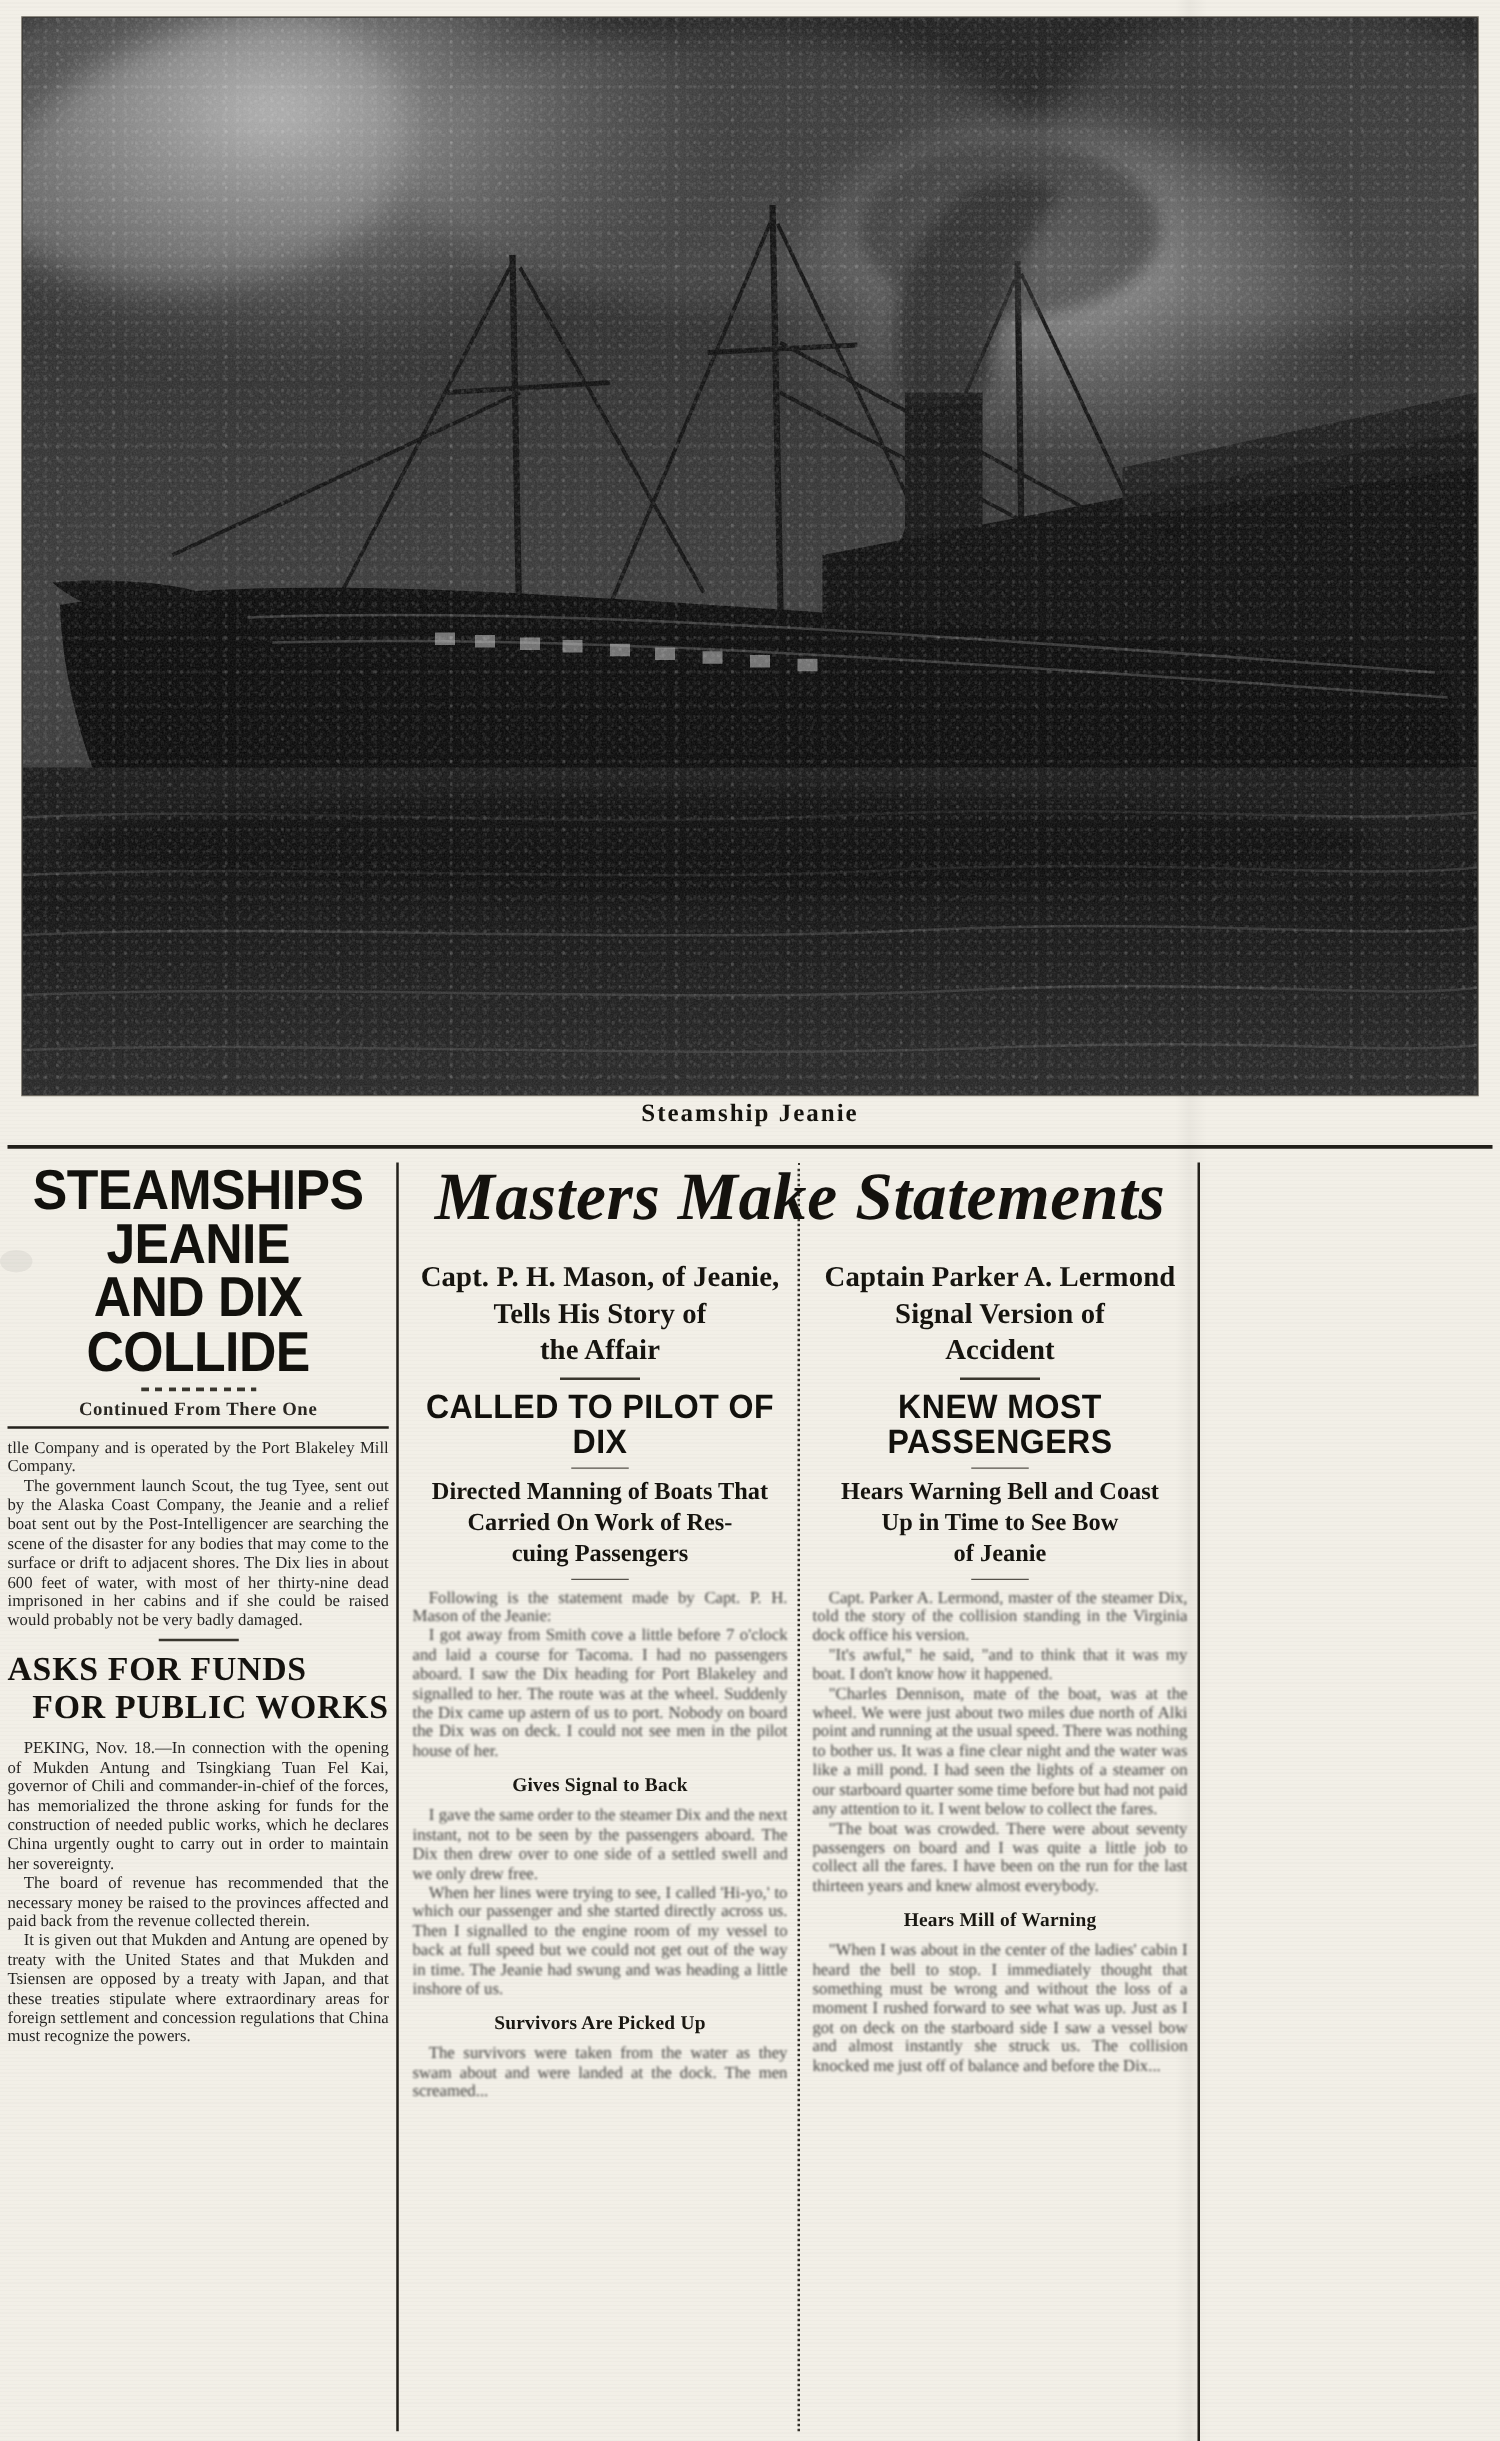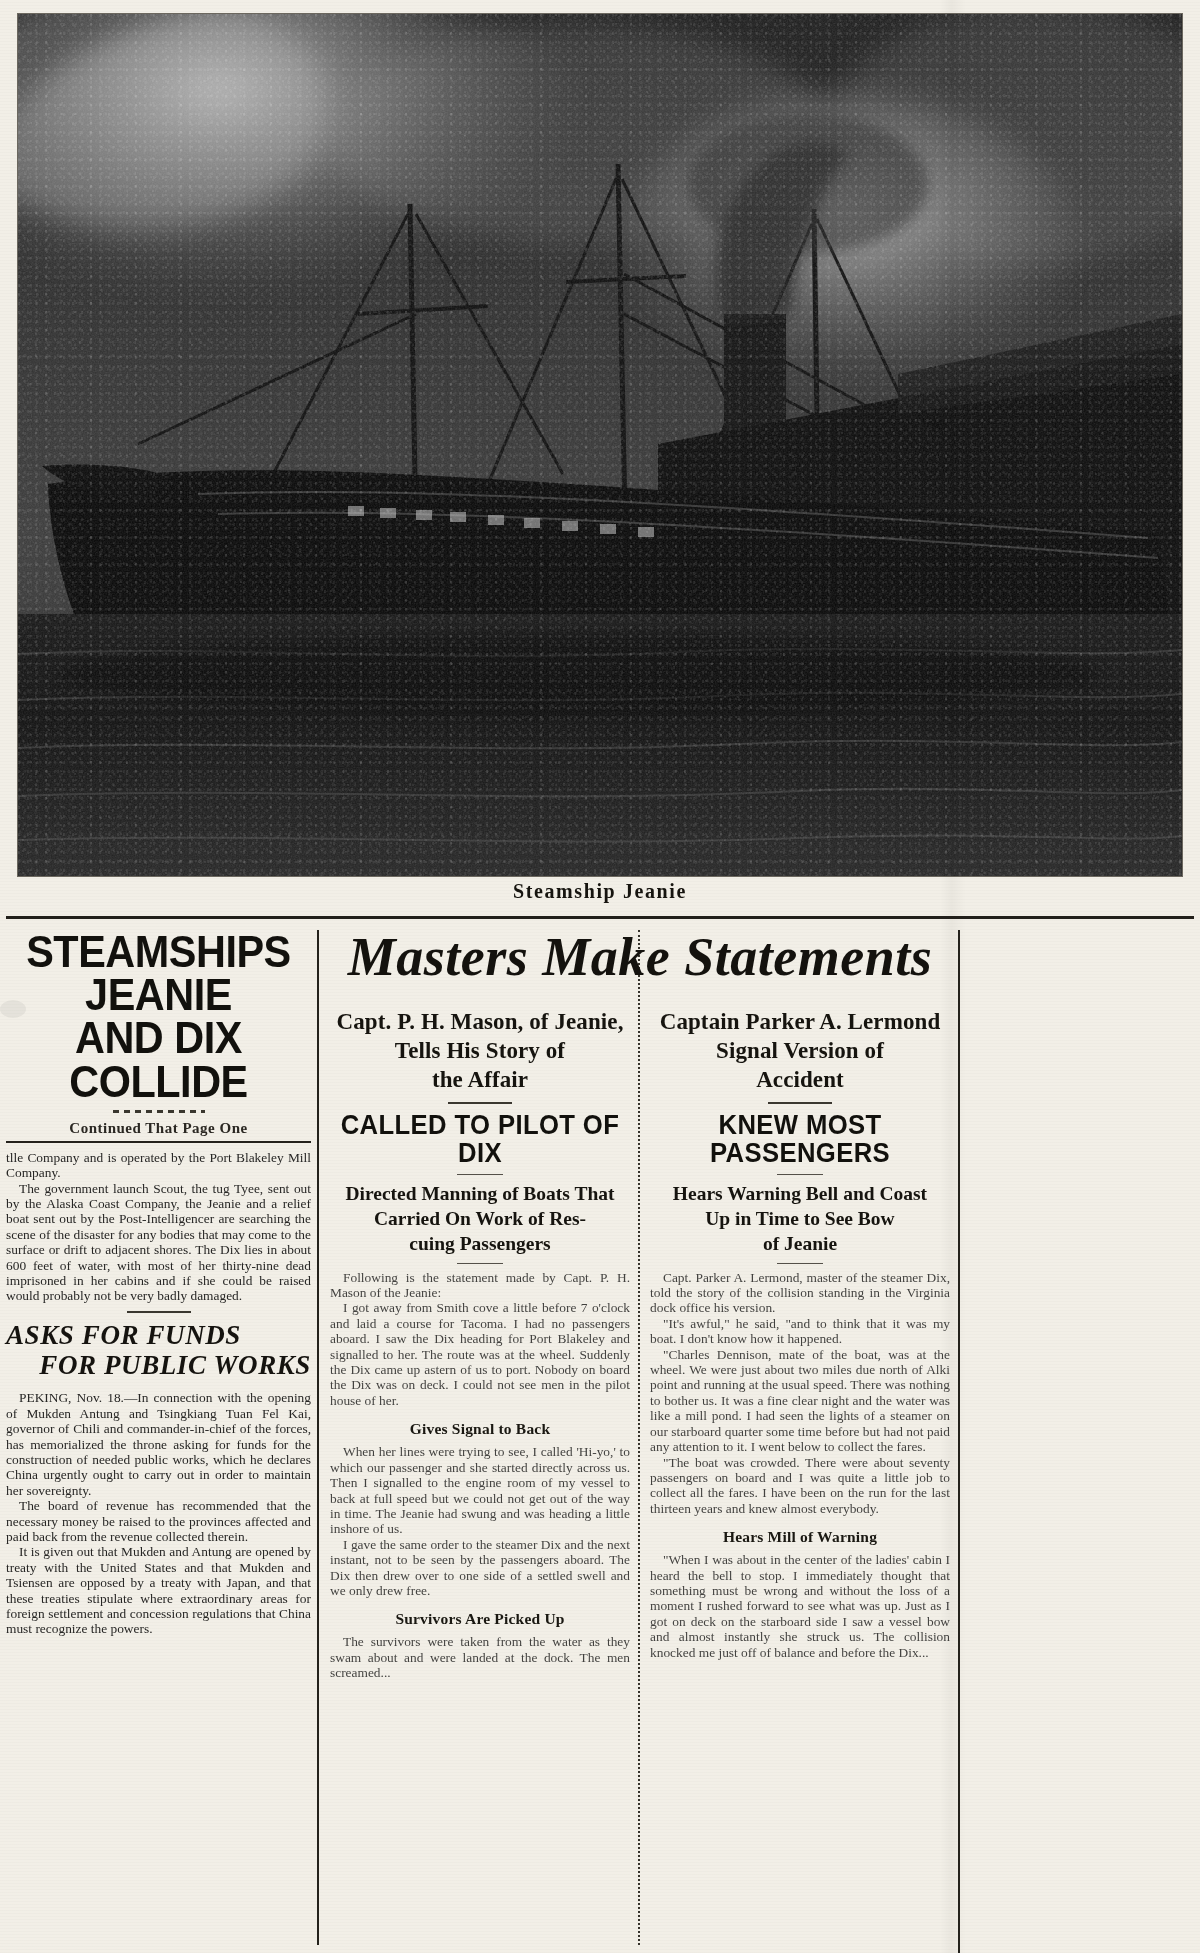--- a/index.html
+++ b/index.html
@@ -105,21 +105,20 @@
     font-family:"Liberation Serif", serif;
     font-weight:bold;font-size:15px;text-align:center;letter-spacing:.5px;
     color:#2a2722;
   }
   .secthead{
     margin:0;
     font-family:"Liberation Serif", serif;
     font-weight:bold;font-size:27px;line-height:1.12;
     letter-spacing:.6px;
     color:#15130f;
-    font-style:italic;
   }
   .secthead .l1{display:block;text-align:left;}
   .secthead .l2{display:block;text-align:right;}
   .subhead{
     font-family:"Liberation Serif", serif;
     font-weight:bold;font-size:15.5px;text-align:center;
     letter-spacing:.2px;margin:12px 0 6px;
     color:#1a1812;
   }
   
@@ -283,21 +282,21 @@
     <div class="colrule r2 dotted"></div>
 
     <div class="col col1">
       <h1 class="head-condensed">
         <span>STEAMSHIPS JEANIE</span>
         <span class="l2">AND DIX COLLIDE</span>
       </h1>
 
       <div class="dash dotty"></div>
 
-      <div class="contd">Continued That Page One</div>
+      <div class="contd">Continued From There One</div>
       <div class="hr-under"></div>
 
       <div class="body blurry">
         <p style="text-indent:0">tlle Company and is operated by the Port Blakeley Mill Company.</p>
         <p>The government launch Scout, the tug Tyee, sent out by the Alaska Coast Company, the Jeanie and a relief boat sent out by the Post-Intelligencer are searching the scene of the disaster for any bodies that may come to the surface or drift to adjacent shores. The Dix lies in about 600 feet of water, with most of her thirty-nine dead imprisoned in her cabins and if she could be raised would probably not be very badly damaged.</p>
       </div>
 
       <div class="dash"></div>
 
       <h2 class="secthead">
@@ -342,22 +341,22 @@
       <div class="dash small"></div>
 
       <div class="body blurrier">
         <p>Following is the statement made by Capt. P. H. Mason of the Jeanie:</p>
         <p>I got away from Smith cove a little before 7 o'clock and laid a course for Tacoma. I had no passengers aboard. I saw the Dix heading for Port Blakeley and signalled to her. The route was at the wheel. Suddenly the Dix came up astern of us to port. Nobody on board the Dix was on deck. I could not see men in the pilot house of her.</p>
       </div>
 
       <div class="subhead">Gives Signal to Back</div>
 
       <div class="body blurrier">
+        <p>I gave the same order to the steamer Dix and the next instant, not to be seen by the passengers aboard. The Dix then drew over to one side of a settled swell and we only drew free.</p>
         <p>When her lines were trying to see, I called 'Hi-yo,' to which our passenger and she started directly across us. Then I signalled to the engine room of my vessel to back at full speed but we could not get out of the way in time. The Jeanie had swung and was heading a little inshore of us.</p>
-        <p>I gave the same order to the steamer Dix and the next instant, not to be seen by the passengers aboard. The Dix then drew over to one side of a settled swell and we only drew free.</p>
       </div>
 
       <div class="subhead">Survivors Are Picked Up</div>
 
       <div class="body blurrier">
         <p>The survivors were taken from the water as they swam about and were landed at the dock. The men screamed...</p>
       </div>
     </div>
 
     <div class="col col3">

